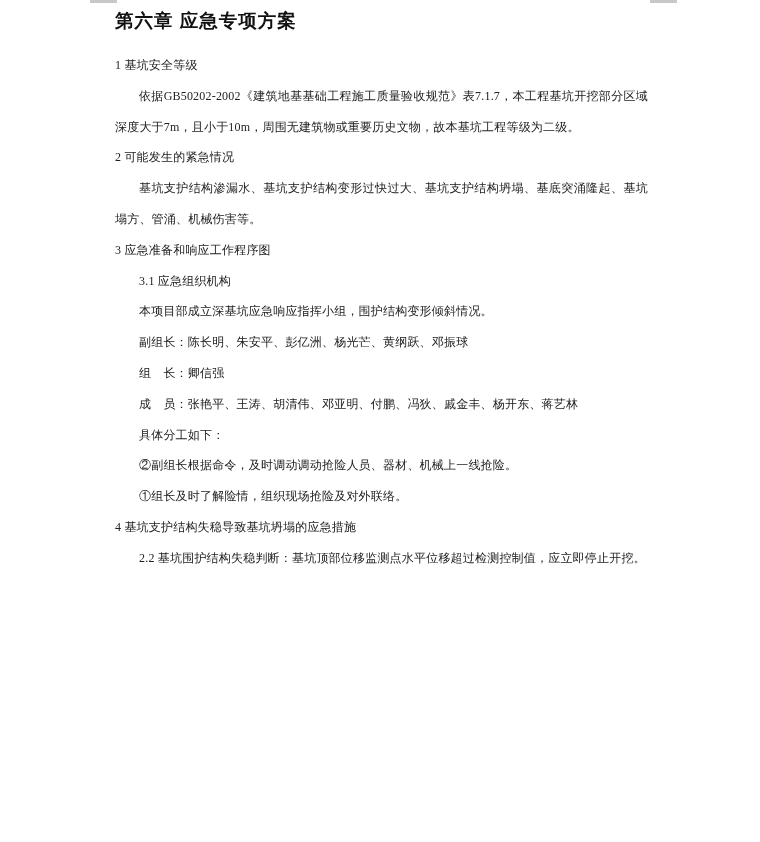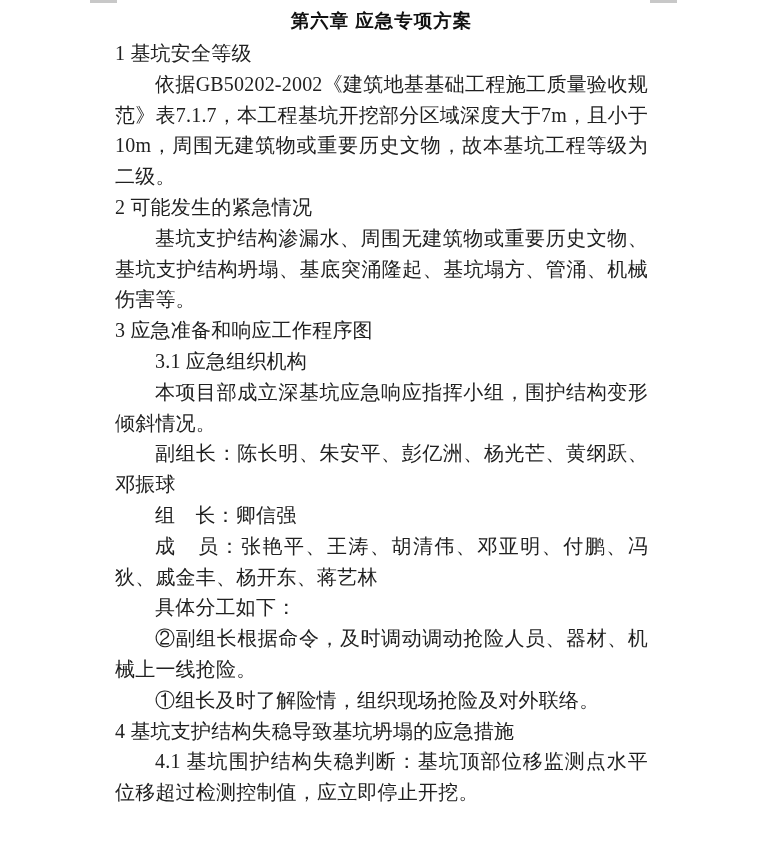--- a/index.html
+++ b/index.html
@@ -20,31 +20,30 @@
   .edge-artifact {
     position: absolute;
     top: 0;
     width: 27px;
     height: 3px;
     background: #c8c8c8;
   }
   .edge-artifact.left  { left: 90px; }
   .edge-artifact.right { left: 650px; }
   .doc-title {
-    text-align: center;
     font-family: "Liberation Sans", sans-serif;
     font-weight: 700;
     font-size: 18.5px;
     line-height: 26px;
     letter-spacing: 1px;
     color: #111111;
-    margin-bottom: 4px;
+    margin-bottom: 16px;
   }
   .doc-body {
-    font-size: 20px;
+    font-size: 12px;
     line-height: 30.8px;
     letter-spacing: 0.2px;
     text-align: justify;
   }
   .blk { text-align: justify; }
   .blk.para { text-indent: 2em; }
   .blk.heading { text-indent: 0; }
 </style>
 </head>
 <body>
@@ -53,27 +52,27 @@
 
   <div class="edge-artifact left"></div>
   <div class="edge-artifact right"></div>
 
   <h1 class="doc-title">第六章 应急专项方案</h1>
 
   <div class="doc-body">
     <div class="blk heading">1 基坑安全等级</div>
     <div class="blk para">依据GB50202-2002《建筑地基基础工程施工质量验收规范》表7.1.7，本工程基坑开挖部分区域深度大于7m，且小于10m，周围无建筑物或重要历史文物，故本基坑工程等级为二级。</div>
     <div class="blk heading">2 可能发生的紧急情况</div>
-    <div class="blk para">基坑支护结构渗漏水、周围无建筑物或重要历史文物、基坑支护结构坍塌、基底突涌隆起、基坑塌方、管涌、机械伤害等。</div>
+    <div class="blk para">基坑支护结构渗漏水、基坑支护结构变形过快过大、基坑支护结构坍塌、基底突涌隆起、基坑塌方、管涌、机械伤害等。</div>
     <div class="blk heading">3 应急准备和响应工作程序图</div>
     <div class="blk para">3.1 应急组织机构</div>
     <div class="blk para">本项目部成立深基坑应急响应指挥小组，围护结构变形倾斜情况。</div>
     <div class="blk para">副组长：陈长明、朱安平、彭亿洲、杨光芒、黄纲跃、邓振球</div>
     <div class="blk para">组　长：卿信强</div>
     <div class="blk para">成　员：张艳平、王涛、胡清伟、邓亚明、付鹏、冯狄、戚金丰、杨开东、蒋艺林</div>
     <div class="blk para">具体分工如下：</div>
     <div class="blk para">②副组长根据命令，及时调动调动抢险人员、器材、机械上一线抢险。</div>
     <div class="blk para">①组长及时了解险情，组织现场抢险及对外联络。</div>
     <div class="blk heading">4 基坑支护结构失稳导致基坑坍塌的应急措施</div>
-    <div class="blk para">4.1 基坑围护结构失稳判断：基坑顶部位移监测点水平位移超过检测控制值，应立即停止开挖。</div>
+    <div class="blk para">2.2 基坑围护结构失稳判断：基坑顶部位移监测点水平位移超过检测控制值，应立即停止开挖。</div>
   </div>
 
 </div>
 
 </body></html>

